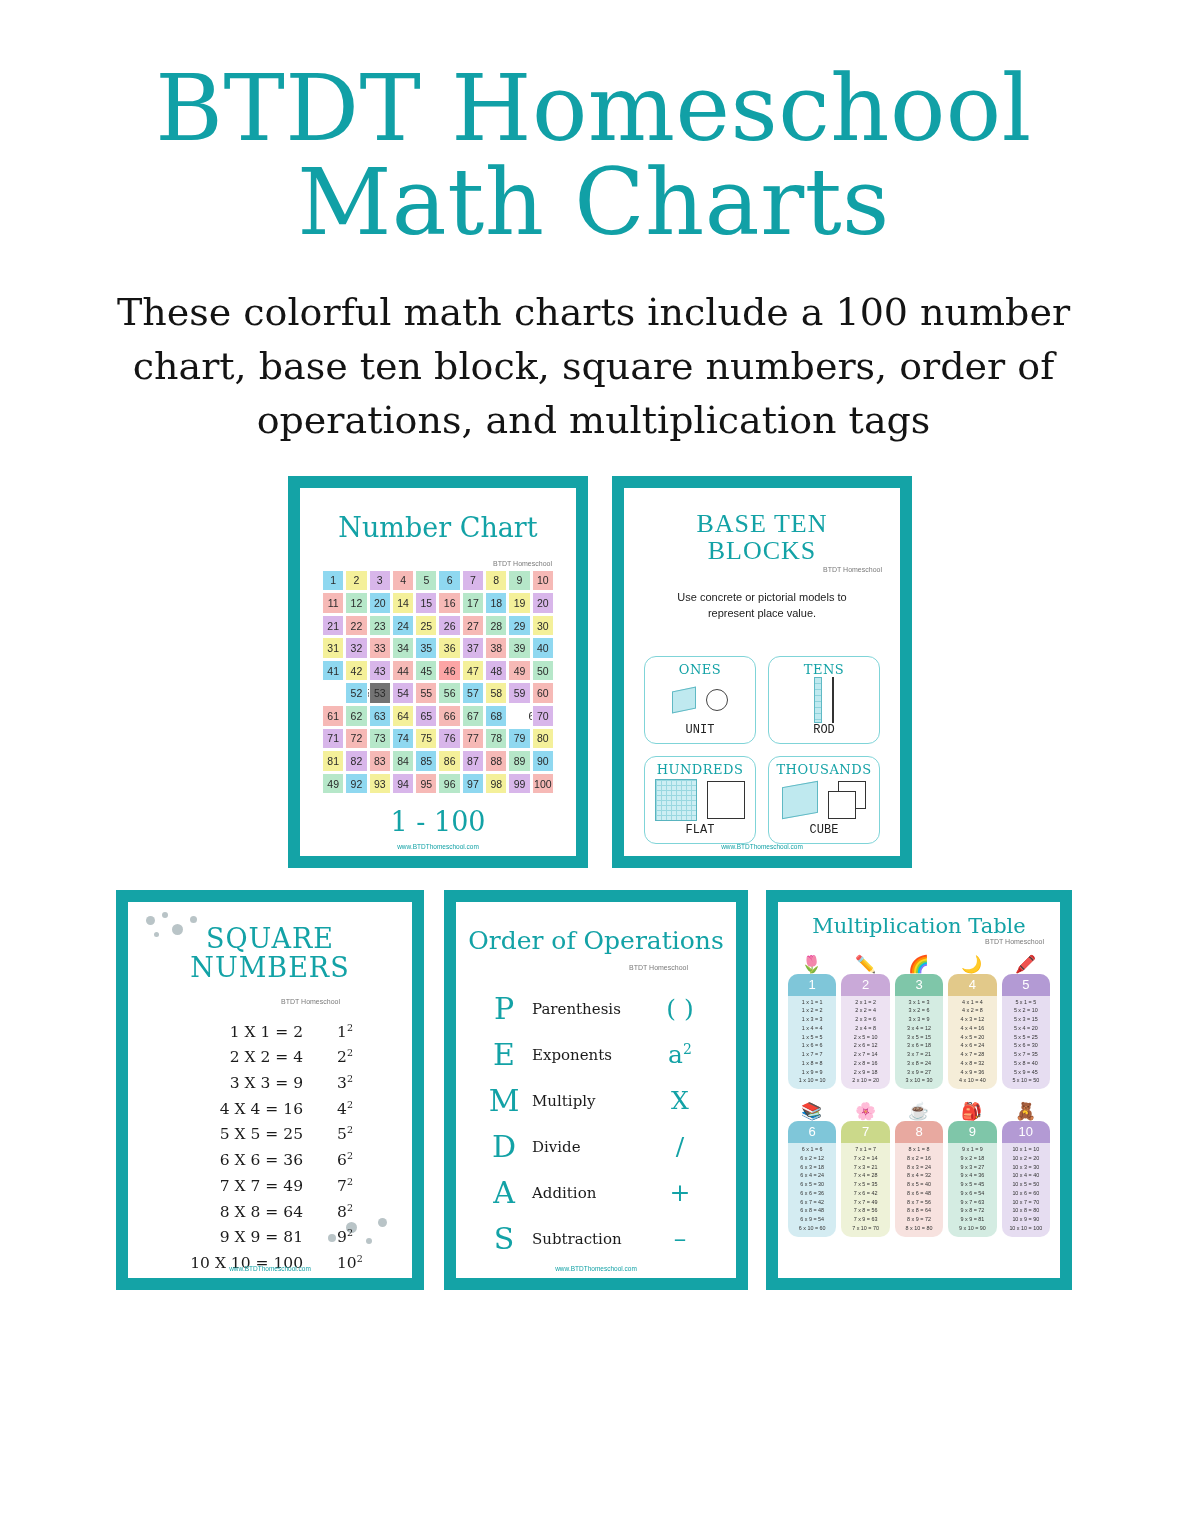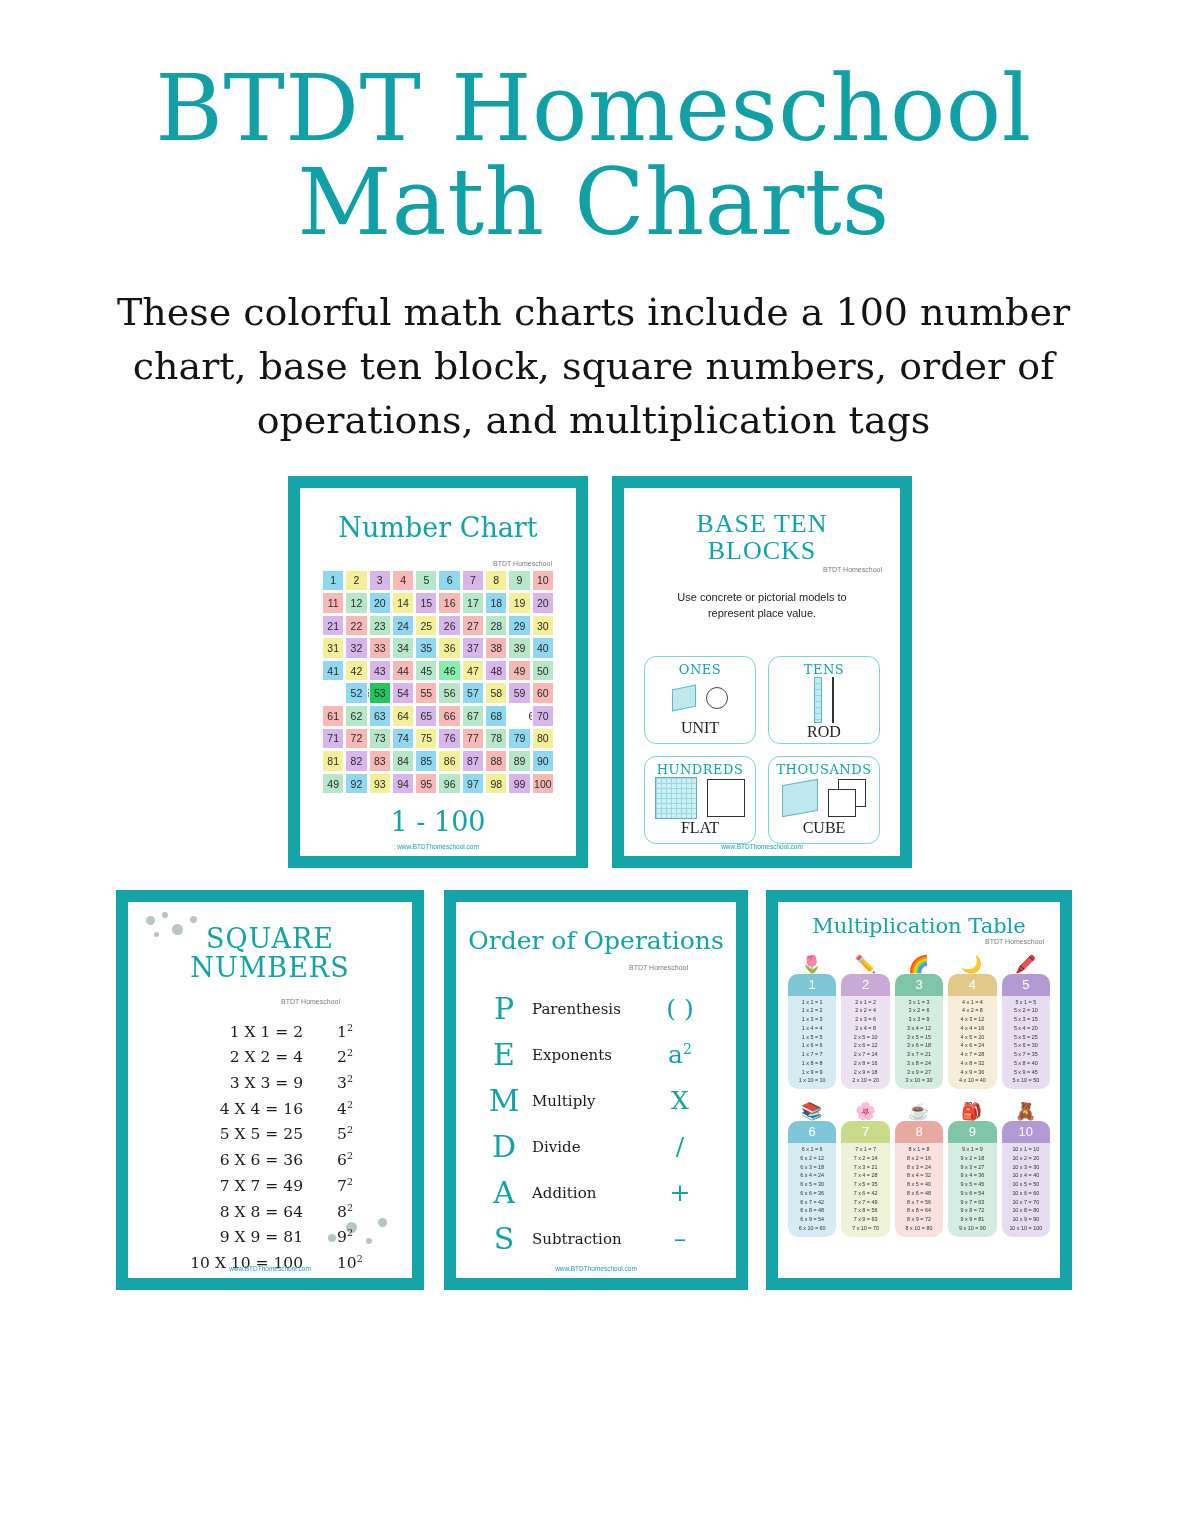--- a/index.html
+++ b/index.html
@@ -100,21 +100,21 @@
   .bt-grid {
     position:absolute; left: 20px; right: 20px; top: 168px;
     display: grid; grid-template-columns: 1fr 1fr; gap: 12px;
   }
   .bt-box {
     border: 1.5px solid #7fd4d8; border-radius: 12px; height: 88px;
     display:flex; flex-direction: column; align-items:center; justify-content: space-between;
     padding: 5px 4px 6px 4px;
   }
   .bt-head { color:#13a2a6; font-size: 13px; letter-spacing: .5px; }
-  .bt-foot { font-size: 16px; font-family: Liberation Serif, serif; color:#222; }
+  .bt-foot { font-size: 12px; font-family: Liberation Mono, monospace; color:#222; }
   .bt-art { flex:1; display:flex; align-items:center; justify-content:center; gap:10px; }
   .cube3d { width: 24px; height: 22px; background:#bfe9ef; border:1.2px solid #5fb9c4; transform: skewY(-12deg); }
   .circ { width: 22px; height: 22px; border-radius:50%; border:1.3px solid #444; }
   .rod { width: 8px; height: 46px; background: repeating-linear-gradient(to bottom,#bfe9ef 0 5px,#8fd3dc 5px 6px); border:1px solid #5fb9c4; }
   .rodline { width: 2px; height: 46px; background:#333; }
   .flat { width: 42px; height: 42px; background:#cdeef3;
           background-image: linear-gradient(#9ad8e0 1px, transparent 1px), linear-gradient(90deg,#9ad8e0 1px, transparent 1px);
           background-size: 5px 5px; border:1px solid #59b4bf; }
   .sq-outline { width: 38px; height: 38px; border:1.5px solid #333; }
   .bigcube { width: 36px; height: 32px; background:#bfe9ef; border:1.2px solid #5fb9c4; transform: skewY(-10deg); }
@@ -215,28 +215,28 @@
             <div style="background: rgb(244, 240, 154);">36</div>
             <div style="background: rgb(216, 182, 234);">37</div>
             <div style="background: rgb(246, 185, 182);">38</div>
             <div style="background: rgb(182, 231, 201);">39</div>
             <div style="background: rgb(143, 216, 240);">40</div>
             <div style="background: rgb(143, 216, 240);">41</div>
             <div style="background: rgb(244, 240, 154);">42</div>
             <div style="background: rgb(216, 182, 234);">43</div>
             <div style="background: rgb(246, 185, 182);">44</div>
             <div style="background: rgb(182, 231, 201);">45</div>
-            <div style="background: #86efac;">46</div>
+            <div style="background: #fca5a5;">46</div>
             <div style="background: rgb(244, 240, 154);">47</div>
             <div style="background: rgb(216, 182, 234);">48</div>
             <div style="background: rgb(246, 185, 182);">49</div>
             <div style="background: rgb(182, 231, 201);">50</div>
             <div style="background: rgb(182, 231, 201); margin-left: 47px;">51</div>
             <div style="background: rgb(143, 216, 240);">52</div>
-            <div style="background: #22c55e;">53</div>
+            <div style="background: #737373;">53</div>
             <div style="background: rgb(216, 182, 234);">54</div>
             <div style="background: rgb(246, 185, 182);">55</div>
             <div style="background: rgb(182, 231, 201);">56</div>
             <div style="background: rgb(143, 216, 240);">57</div>
             <div style="background: rgb(244, 240, 154);">58</div>
             <div style="background: rgb(216, 182, 234);">59</div>
             <div style="background: rgb(246, 185, 182);">60</div>
             <div style="background: rgb(246, 185, 182);">61</div>
             <div style="background: rgb(182, 231, 201);">62</div>
             <div style="background: rgb(143, 216, 240);">63</div>

